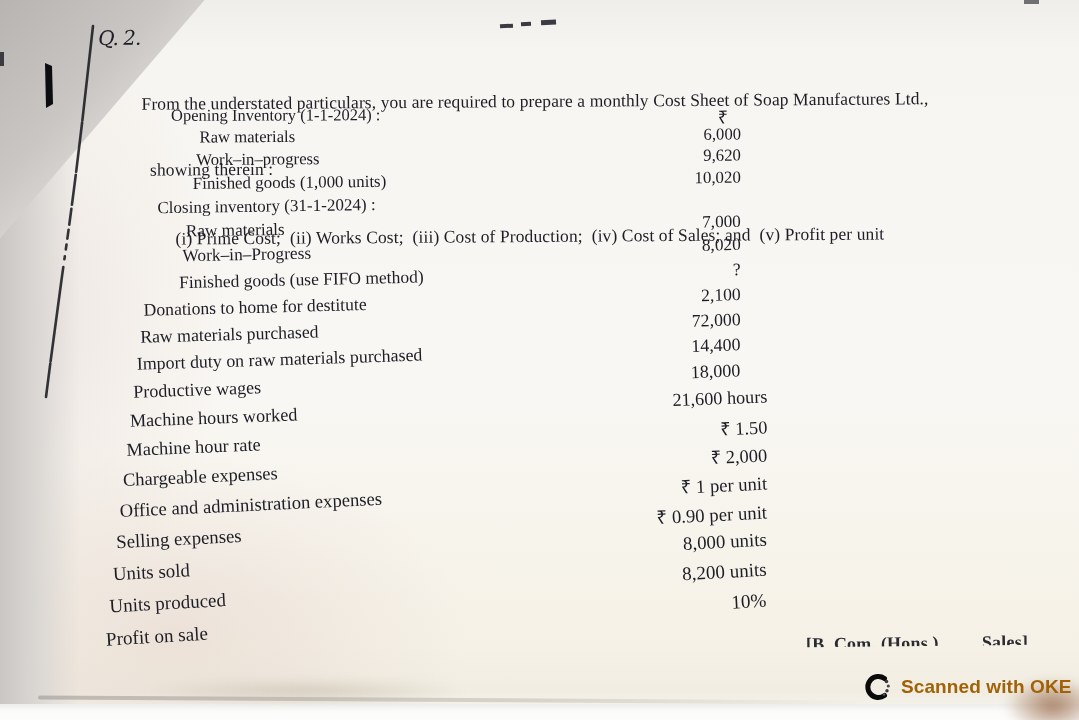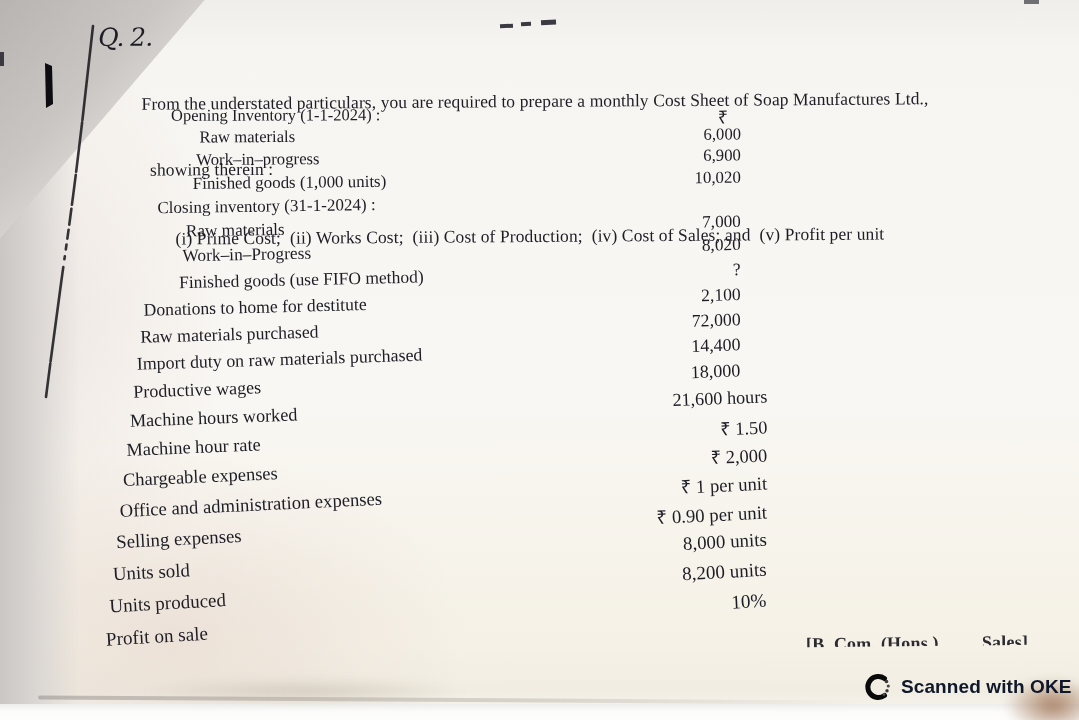--- a/index.html
+++ b/index.html
@@ -45,21 +45,21 @@
     filter:blur(5px);
   }
   .scan-marks{position:absolute;inset:0;pointer-events:none;}
   
   .qheader{
     position:absolute;left:100px;top:27px;width:960px;
     transform:rotate(-0.4deg);transform-origin:0 0;
     font-size:17.5px;line-height:22px;letter-spacing:0.1px;white-space:pre;
   }
   .qno{
-    position:absolute;left:-2px;top:0px;font-size:25px;font-style:italic;
+    position:absolute;left:-2px;top:0px;font-size:20px;font-style:italic;
     font-family:"DejaVu Serif", serif;letter-spacing:-1px;
   }
   .intro1{padding-left:41px;}
   .intro2{padding-left:49px;}
   .requirements{padding-left:74px;margin-top:3px;}
   
   .ptable{position:absolute;left:100px;top:106px;width:668px;}
   .prow{position:relative;transform-origin:0 55%;}
   .prow .label{position:absolute;top:0;white-space:nowrap;}
   .prow .value{position:absolute;top:0;right:0;white-space:nowrap;text-align:right;}
@@ -70,21 +70,21 @@
   }
   .citation{
     display:flex;justify-content:space-between;font-size:18px;line-height:21px;
     font-weight:bold;color:#2a2a30;letter-spacing:0.2px;
   }
   
   .watermark{
     position:absolute;left:862px;top:670px;height:34px;display:flex;align-items:center;gap:9px;
     font-family:"Liberation Sans", sans-serif;
   }
-  .wm-text{font-size:19px;font-weight:600;color:#0f172a;white-space:nowrap;letter-spacing:0.1px;}
+  .wm-text{font-size:19px;font-weight:600;color:#a16207;white-space:nowrap;letter-spacing:0.1px;}
   .wm-icon{width:30px;height:30px;display:block;}
 </style>
 </head>
 <body>
 
 <div class="stage">
   <div class="paper"></div>
   <div class="left-strip"></div>
   <div class="corner-fold"></div>
   <div class="bottom-strip"></div>
@@ -115,21 +115,21 @@
       <div class="prow" style="height: 22.3px; font-size: 16.5px; transform: rotate(-0.15deg);">
       <span class="label" style="left: 71px;">Opening Inventory (1-1-2024) :</span>
       <span class="value" style="padding-right: 40px; font-size: 18px;">₹</span>
     </div>
       <div class="prow" style="height: 22.88px; font-size: 16.64px; transform: rotate(-0.32deg);">
       <span class="label" style="left: 99.6px;">Raw materials</span>
       <span class="value" style="padding-right: 27px;">6,000</span>
     </div>
       <div class="prow" style="height: 23.46px; font-size: 16.78px; transform: rotate(-0.49deg);">
       <span class="label" style="left: 96.2px;">Work–in–progress</span>
-      <span class="value" style="padding-right: 27px;">6,900</span>
+      <span class="value" style="padding-right: 27px;">9,620</span>
     </div>
       <div class="prow" style="height: 24.04px; font-size: 16.92px; transform: rotate(-0.66deg);">
       <span class="label" style="left: 92.8px;">Finished goods (1,000 units)</span>
       <span class="value" style="padding-right: 27px;">10,020</span>
     </div>
       <div class="prow" style="height: 24.62px; font-size: 17.06px; transform: rotate(-0.83deg);">
       <span class="label" style="left: 57.4px;">Closing inventory (31-1-2024) :</span>
       <span class="value"></span>
     </div>
       <div class="prow" style="height: 25.2px; font-size: 17.2px; transform: rotate(-1deg);">

